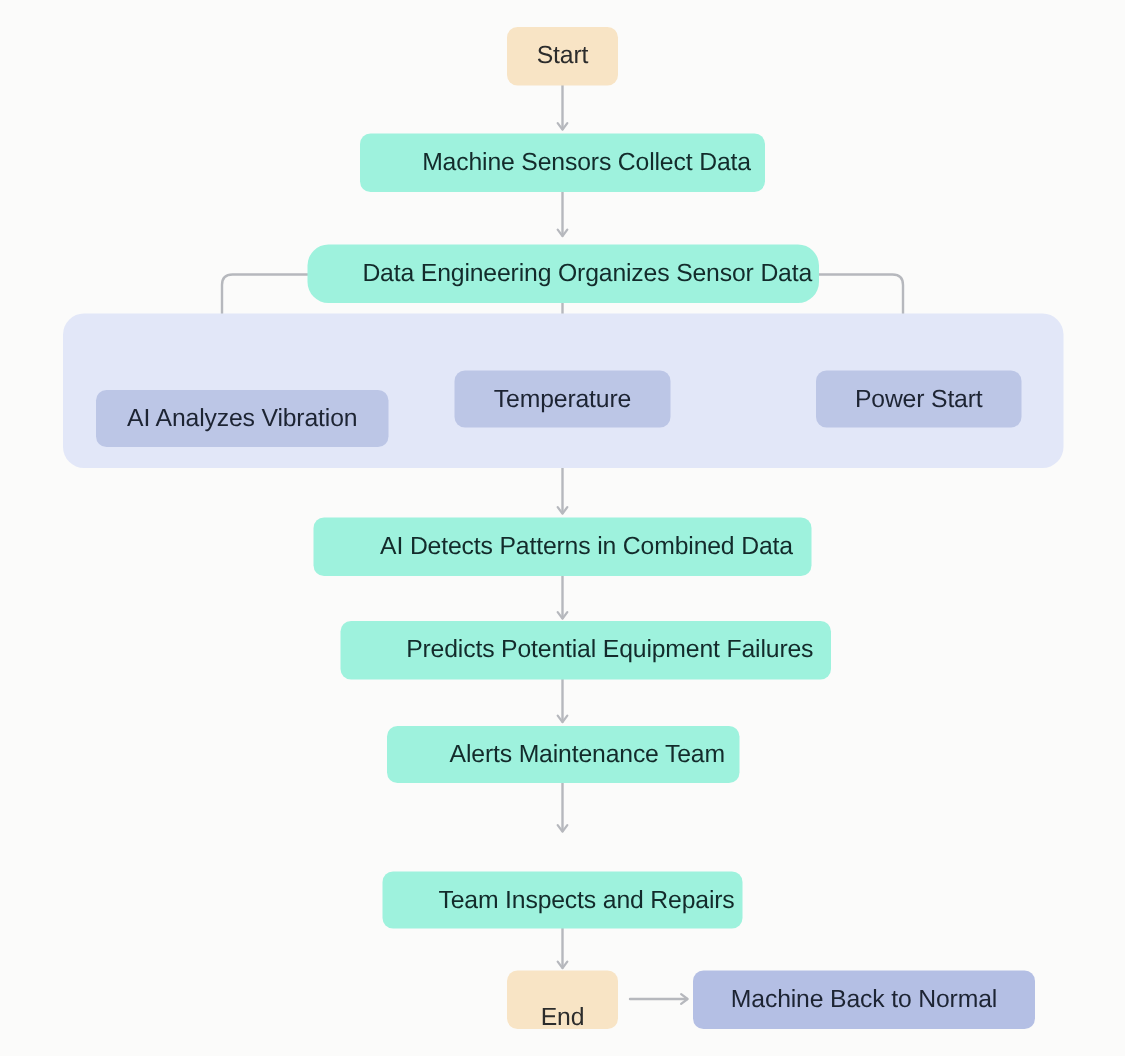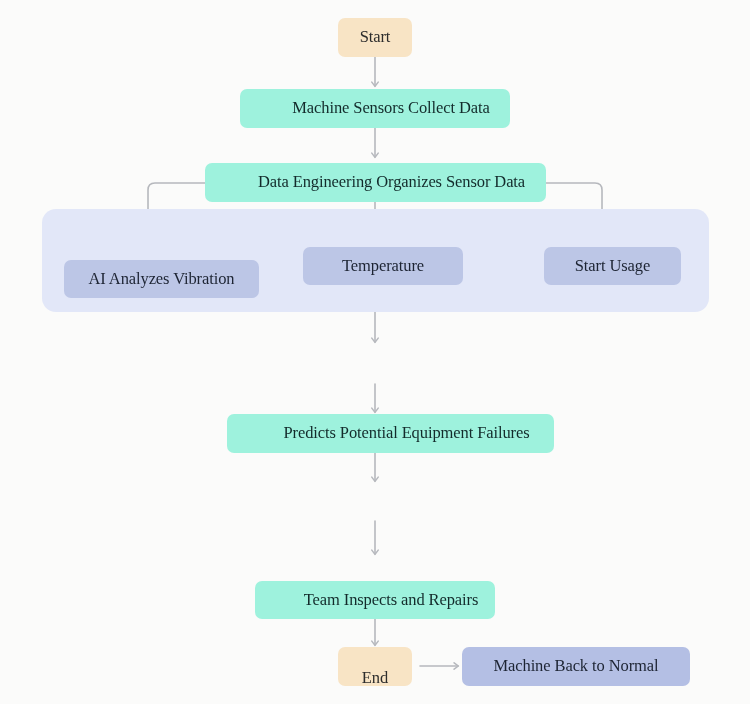--- a/index.html
+++ b/index.html
@@ -50,21 +50,20 @@
     align-items: center;
     justify-content: center;
     border-radius: 7px;
     text-align: center;
     white-space: nowrap;
     letter-spacing: -0.1px;
   }
   .node .label {
     display: block;
     line-height: 1;
-    font-family: Liberation Serif, serif;
   }
 
   .node.terminal {
     background: #f8e4c5;
     color: #2c2c2c;
     font-size: 16.5px;
   }
   .node.process {
     background: #9ef2dd;
     color: #132b2b;
@@ -124,41 +123,47 @@
   <div class="group-band" style="left:42px; top:209px; width:667px; height:103px;"></div>
 
   <div class="node terminal" style="left:338px; top:18px; width:74px; height:39px;">
     <span class="label">Start</span>
   </div>
 
   <div class="node process" style="left:240px; top:89px; width:270px; height:39px;">
     <span class="label">Machine Sensors Collect Data</span>
   </div>
 
-  <div class="node process" style="left:205px; top:163px; width:341px; height:39px;">
+  <div class="node process" style="left:205px; top:163px; width:341px; height:39px;border-radius:14px;">
     <span class="label">Data Engineering Organizes Sensor Data</span>
   </div>
 
   <div class="node sub" style="left:64px; top:260px; width:195px; height:38px;">
     <span class="label">AI Analyzes Vibration</span>
   </div>
 
-  <div class="node sub" style="left:303px; top:247px; width:160px; height:38px;">
+  <div class="node sub" style="left:303px; top:247px; width:144px; height:38px;">
     <span class="label">Temperature</span>
   </div>
 
   <div class="node sub" style="left:544px; top:247px; width:137px; height:38px;">
-    <span class="label">Start Usage</span>
+    <span class="label">Power Start</span>
   </div>
 
+  <div class="node process" style="left:209px; top:345px; width:332px; height:39px;">
+    <span class="label">AI Detects Patterns in Combined Data</span>
+  </div>
 
   <div class="node process" style="left:211px; top:414px; width:327px; height:39px;margin-left:16px;">
     <span class="label">Predicts Potential Equipment Failures</span>
   </div>
 
+  <div class="node process" style="left:258px; top:484px; width:235px; height:38px;">
+    <span class="label">Alerts Maintenance Team</span>
+  </div>
 
   <div class="node process" style="left:255px; top:581px; width:240px; height:38px;">
     <span class="label">Team Inspects and Repairs</span>
   </div>
 
   <div class="node terminal" style="left:338px; top:647px; width:74px; height:39px;align-items:flex-end;">
     <span class="label">End</span>
   </div>
 
   <div class="node outcome" style="left:462px; top:647px; width:228px; height:39px;">

